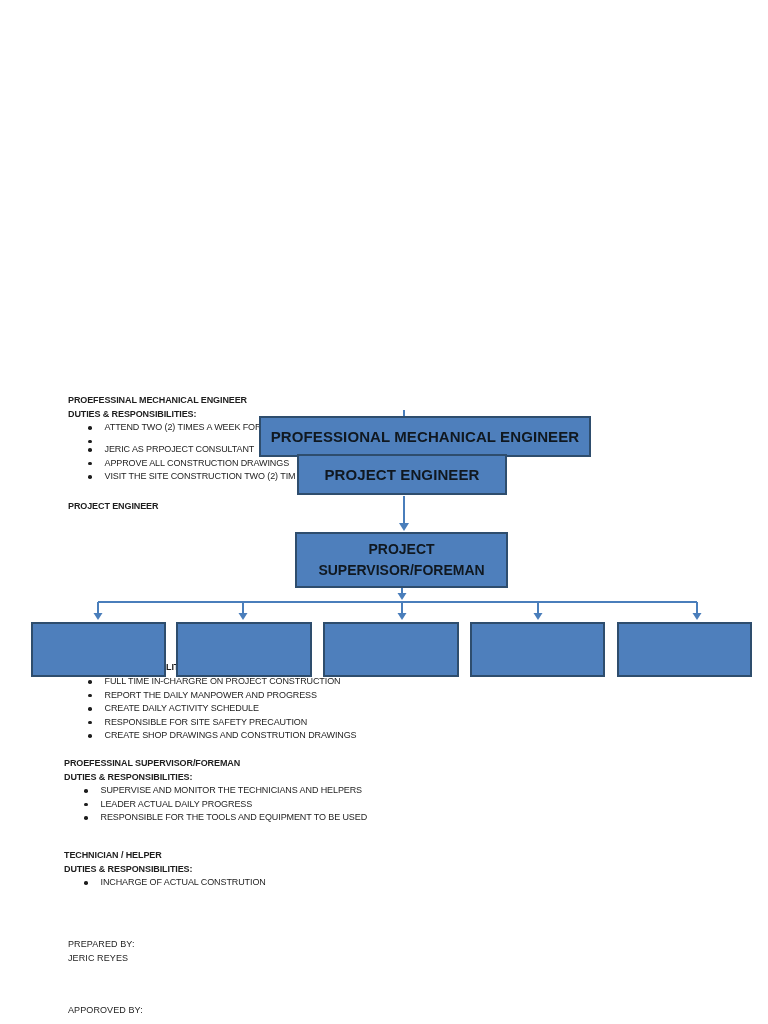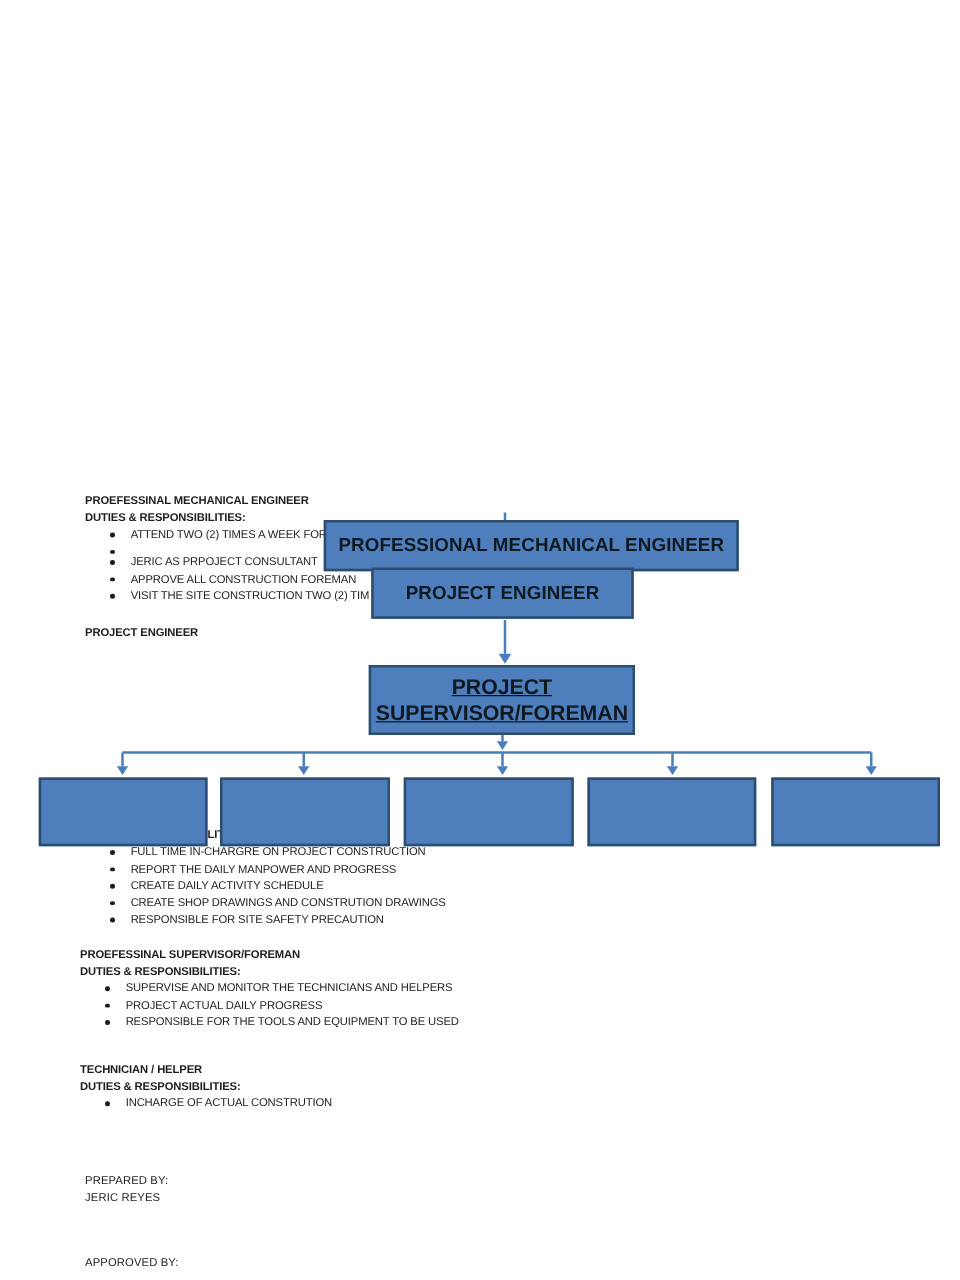--- a/index.html
+++ b/index.html
@@ -6,21 +6,21 @@
   .page{position:relative;width:768px;height:1024px;background:#ffffff;overflow:hidden;
         font-family:"Liberation Sans",sans-serif;color:#1f1f1f;}
   .txt{position:absolute;white-space:nowrap;font-size:9px;line-height:13.5px;letter-spacing:-0.1px;color:#1d1d1d;z-index:1;}
   .bold{font-weight:700;}
   .b-row{display:flex;align-items:flex-start;}
   .dot{flex:0 0 auto;width:3.5px;height:3.5px;border-radius:50%;background:#1d1d1d;margin:5px 13px 0 20px;}
   .obox{position:absolute;background:#4e7fbc;border:2px solid #2e4d6d;box-sizing:border-box;
         display:flex;flex-direction:column;align-items:center;justify-content:center;
         font-weight:700;color:#101820;text-align:center;z-index:3;}
   .obox.big{font-size:15px;letter-spacing:0.1px;}
-  .obox.two{font-size:17px;line-height:21px;text-decoration:underline;}
+  .obox.two{font-size:14px;line-height:21px;}
   svg.connectors{position:absolute;left:0;top:0;z-index:2;pointer-events:none;}
   .frag{z-index:1;}
 </style>
 </head>
 <body>
 
 <div class="page">
 
   <svg class="connectors" width="768" height="1024" viewBox="0 0 768 1024">
     <g stroke="#4a7ebb" stroke-width="2" fill="#4a7ebb">
@@ -77,21 +77,21 @@
       </div>
     <div class="b-row">
         <span class="dot"></span>
       </div>
     <div class="b-row">
         <span class="dot"></span>
         <span>JERIC AS PRPOJECT CONSULTANT</span>
       </div>
     <div class="b-row">
         <span class="dot"></span>
-        <span>APPROVE ALL CONSTRUCTION FOREMAN</span>
+        <span>APPROVE ALL CONSTRUCTION DRAWINGS</span>
       </div>
     <div class="b-row">
         <span class="dot"></span>
         <span>VISIT THE SITE CONSTRUCTION TWO (2) TIM</span>
       </div>
   </div>
 
   <div class="txt bold" style="left:68px;top:500px;">PROJECT ENGINEER</div>
 
   <div class="txt bold frag" style="left:166px;top:661px;">LIT</div>
@@ -104,38 +104,38 @@
     <div class="b-row">
         <span class="dot"></span>
         <span>REPORT THE DAILY MANPOWER AND PROGRESS</span>
       </div>
     <div class="b-row">
         <span class="dot"></span>
         <span>CREATE DAILY ACTIVITY SCHEDULE</span>
       </div>
     <div class="b-row">
         <span class="dot"></span>
-        <span>CREATE SHOP DRAWINGS AND CONSTRUTION DRAWINGS</span>
+        <span>RESPONSIBLE FOR SITE SAFETY PRECAUTION</span>
       </div>
     <div class="b-row">
         <span class="dot"></span>
-        <span>RESPONSIBLE FOR SITE SAFETY PRECAUTION</span>
+        <span>CREATE SHOP DRAWINGS AND CONSTRUTION DRAWINGS</span>
       </div>
   </div>
 
   <div class="txt" style="left:64px;top:757px;">
     <div class="bold">PROEFESSINAL SUPERVISOR/FOREMAN</div>
     <div class="bold">DUTIES &amp; RESPONSIBILITIES:</div>
     <div class="b-row">
         <span class="dot"></span>
         <span>SUPERVISE AND MONITOR THE TECHNICIANS AND HELPERS</span>
       </div>
     <div class="b-row">
         <span class="dot"></span>
-        <span>PROJECT ACTUAL DAILY PROGRESS</span>
+        <span>LEADER ACTUAL DAILY PROGRESS</span>
       </div>
     <div class="b-row">
         <span class="dot"></span>
         <span>RESPONSIBLE FOR THE TOOLS AND EQUIPMENT TO BE USED</span>
       </div>
   </div>
 
   <div class="txt" style="left:64px;top:849px;">
     <div class="bold">TECHNICIAN / HELPER</div>
     <div class="bold">DUTIES &amp; RESPONSIBILITIES:</div>

